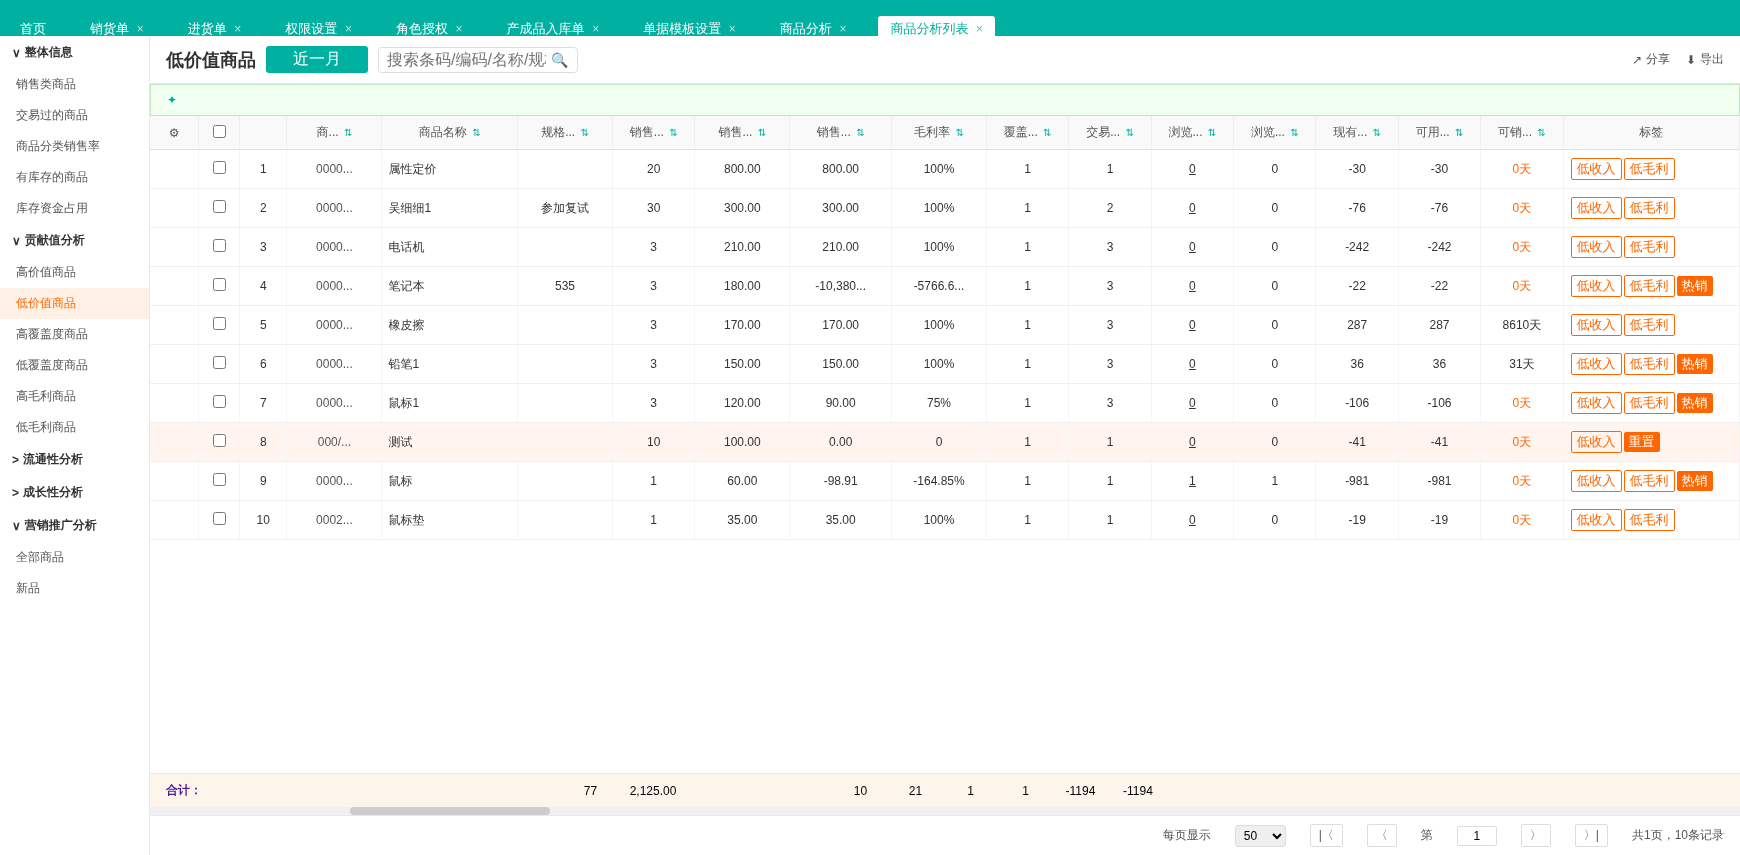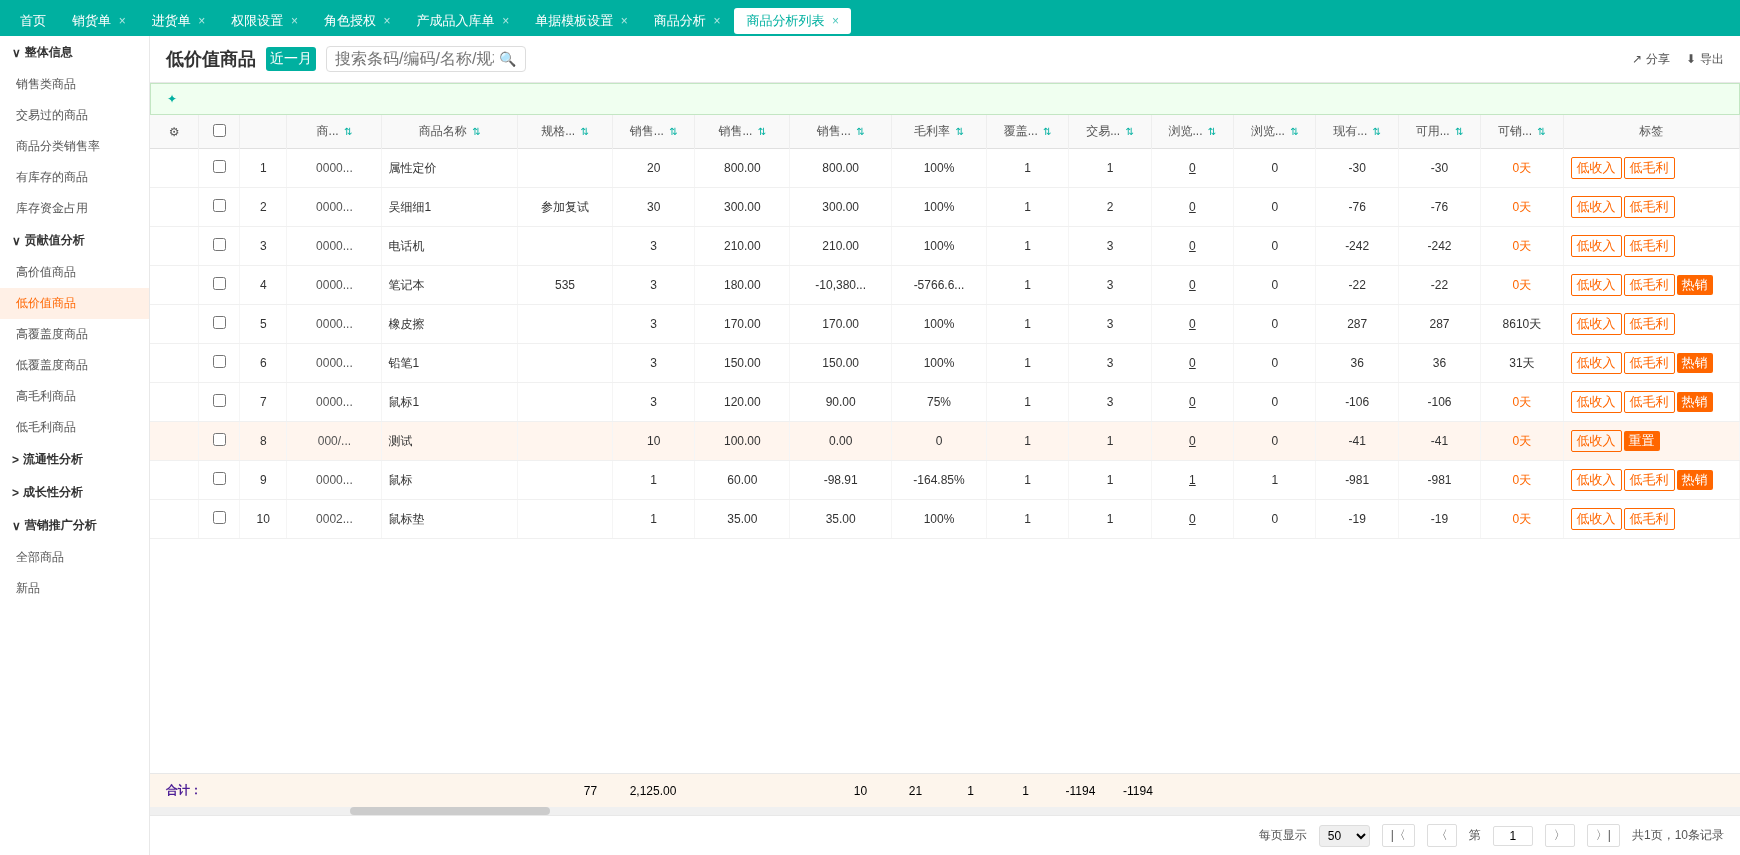--- a/index.html
+++ b/index.html
@@ -3,23 +3,23 @@
   <meta charset="utf-8">
   <style>
     * { box-sizing: border-box; margin: 0; padding: 0; font-family: 'Microsoft YaHei', Arial, sans-serif; font-size: 12px; }
     body { background: #f5f5f5; overflow: hidden; height: 855px; }
     
     
     .top-nav {
       background: #00b0a0;
       height: 36px;
       display: flex;
-      align-items: flex-end;
-      padding: 2px 8px;
-      gap: 2px;
+      align-items: flex-start;
+      padding: 16px 8px;
+      gap: 20px;
     }
     .nav-item {
       color: white;
       padding: 4px 12px;
       cursor: pointer;
       border-radius: 3px;
       white-space: nowrap;
       font-size: 13px;
     }
     .nav-item.active { background: #ffffff; color: #00b0a0; }
@@ -76,24 +76,24 @@
     }
     .page-title {
       font-size: 18px;
       font-weight: bold;
       color: #333;
     }
     .filter-btn {
       background: #00b0a0;
       color: white;
       border: none;
-      padding: 3px 4px;
+      padding: 3px 27px;
       border-radius: 3px;
       cursor: pointer;
-      font-size: 14px;
+      font-size: 16px;
     }
     .search-box {
       display: flex;
       align-items: center;
       border: 1px solid #ddd;
       border-radius: 4px;
       padding: 3px 8px;
       width: 200px;
       gap: 6px;
     }
@@ -203,21 +203,21 @@
     .footer-label { color: #4c1d95; font-weight: bold; margin-right: 20px; }
     
     
     .pagination-bar {
       background: white;
       border-top: 1px solid #e8e8e8;
       padding: 8px 16px;
       display: flex;
       align-items: center;
       justify-content: flex-end;
-      gap: 12px;
+      gap: 24px;
       font-size: 12px;
       color: #555;
     }
     .page-size-select {
       border: 1px solid #ddd;
       padding: 2px 4px;
       border-radius: 3px;
       font-size: 12px;
     }
     .page-btn {

